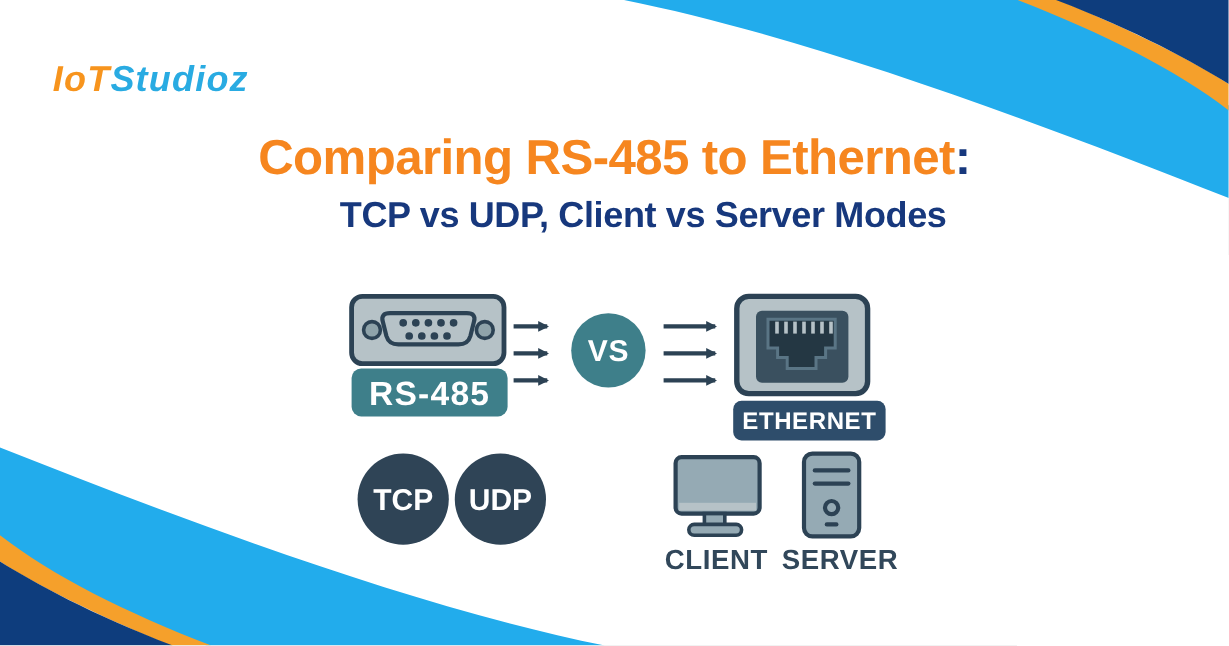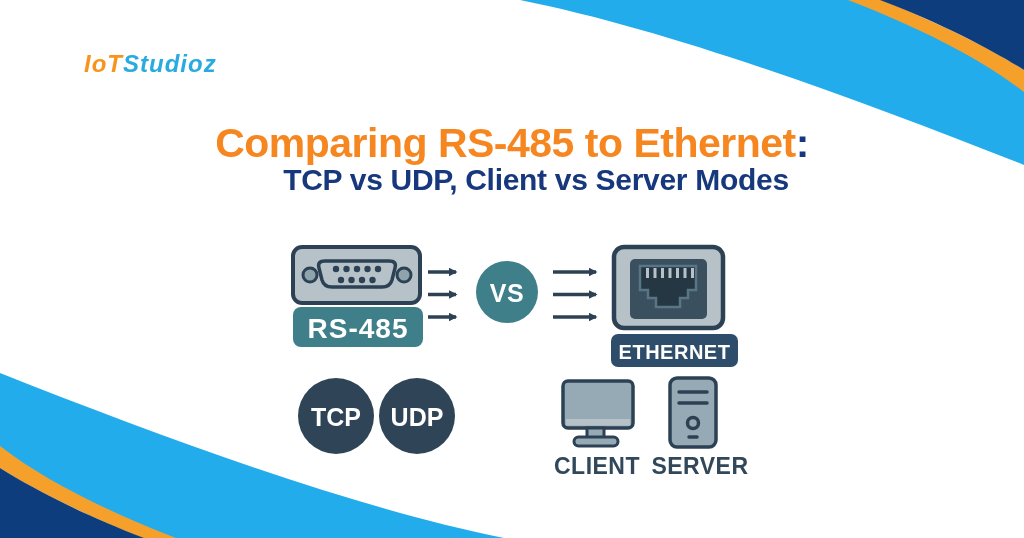--- a/index.html
+++ b/index.html
@@ -5,28 +5,28 @@
   html,body{margin:0;padding:0;background:#e8e8e8;}
   .canvas{
     position:relative;width:1024px;height:538px;background:#ffffff;
     overflow:hidden;font-family:"Liberation Sans",sans-serif;
     -webkit-font-smoothing:antialiased;
   }
   svg{display:block;}
   .decor{position:absolute;inset:0;width:1024px;height:538px;pointer-events:none;}
 
   .logo{
-    position:absolute;left:44px;top:50px;font-size:24px;font-weight:700;
-    font-style:italic;letter-spacing:1px;white-space:nowrap;margin-left:40px;
+    position:absolute;left:44px;top:50px;font-size:30px;font-weight:700;
+    font-style:italic;letter-spacing:1px;white-space:nowrap;
   }
   .logo .p1{color:#F7941D;}
   .logo .p2{color:#29ABE2;}
 
   .title{
-    position:absolute;left:0;right:0;top:108px;margin:12px;text-align:center;
+    position:absolute;left:0;right:0;top:108px;margin:0;text-align:center;
     font-size:41px;font-weight:800;letter-spacing:-0.5px;color:#F6861F;
   }
   .title .colon{color:#17387D;}
   .subtitle{
     position:absolute;left:0;right:0;top:163px;margin:0;text-align:center;
     font-size:30px;font-weight:800;letter-spacing:-0.3px;color:#17387D;padding-left:48px;
   }
 
   .diagram{position:absolute;inset:0;width:1024px;height:538px;}
   .diagram text{font-family:"Liberation Sans",sans-serif;font-weight:700;}

